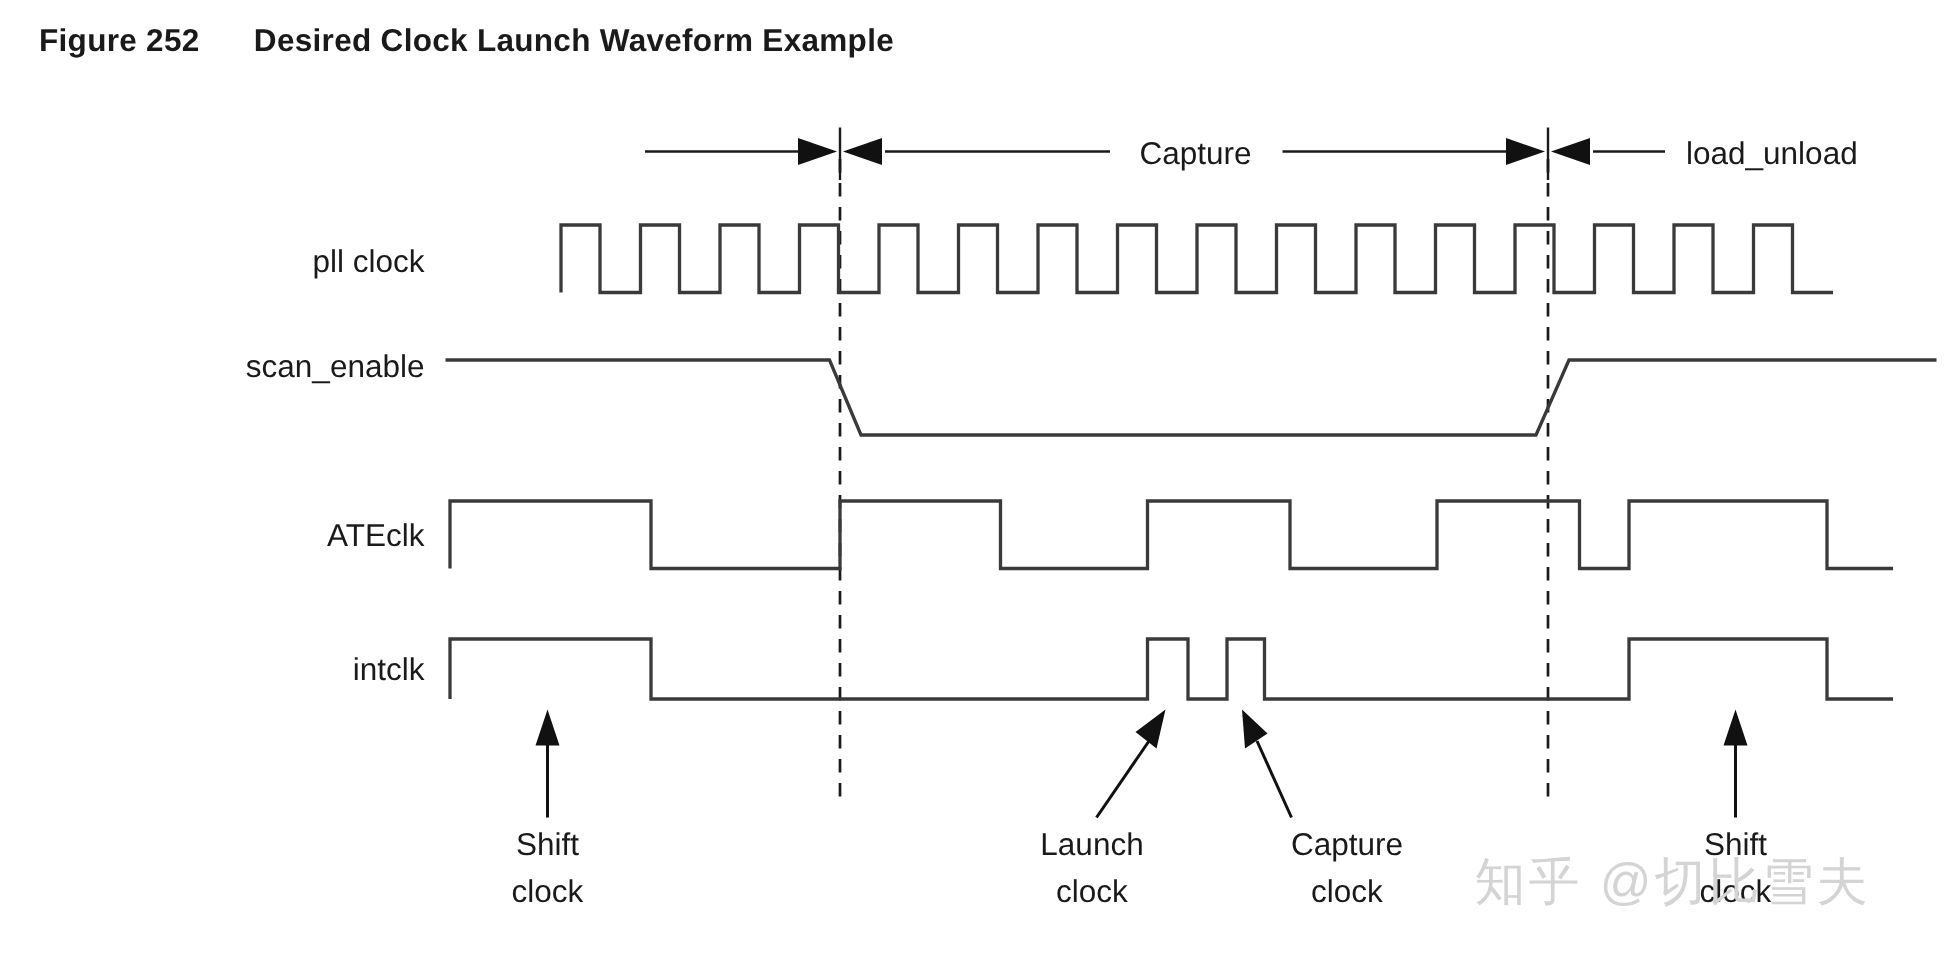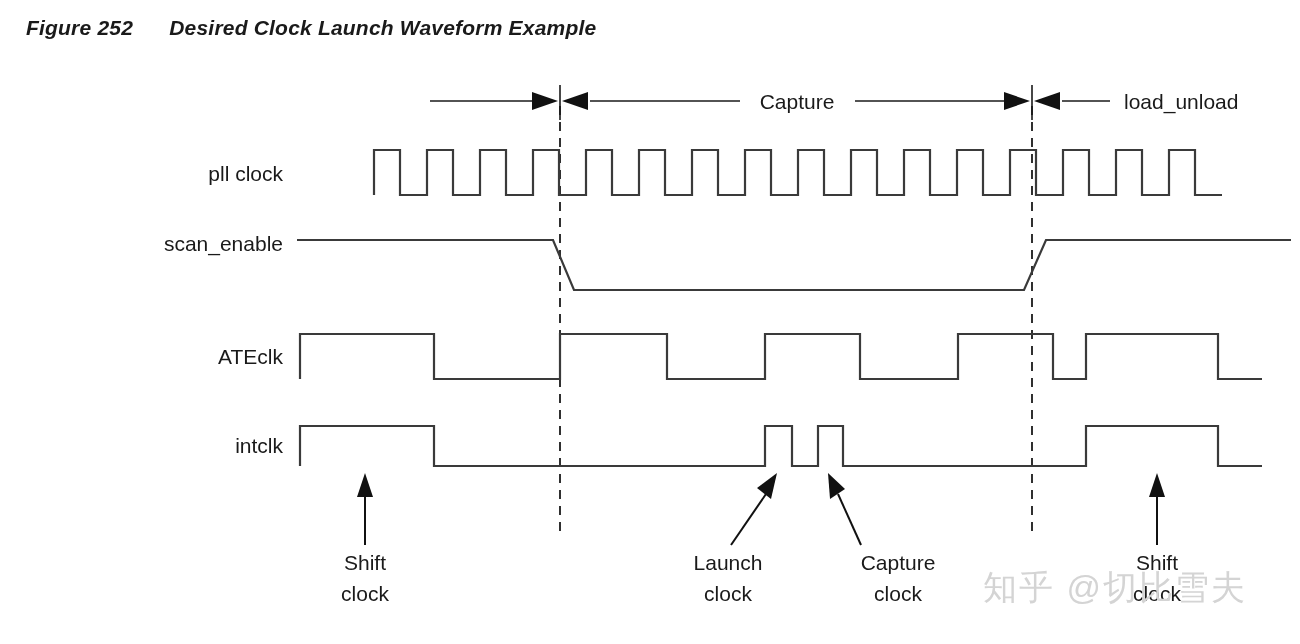--- a/index.html
+++ b/index.html
@@ -8,21 +8,20 @@
     background:#ffffff;
     font-family:"Liberation Sans", sans-serif;
     position:relative;
     overflow:hidden;
   }
   #root{position:absolute;left:0;top:0;width:1300px;height:644px;}
   .title{
     position:absolute;
     left:26px;top:16px;
     font-family:"Liberation Sans", sans-serif;
-    font-style:italic;
     font-weight:bold;
     font-size:21px;
     color:#1a1a1a;
     white-space:pre;
     letter-spacing:0.2px;
   }
   svg#diagram{position:absolute;left:0;top:0;width:1300px;height:644px;}
   .sig-label{
     font-family:"Liberation Sans", sans-serif;
     font-size:21px;

